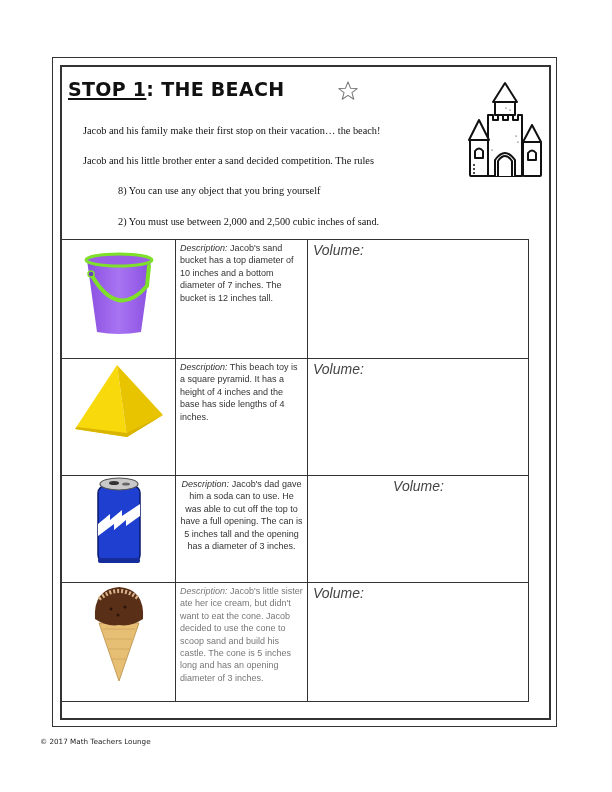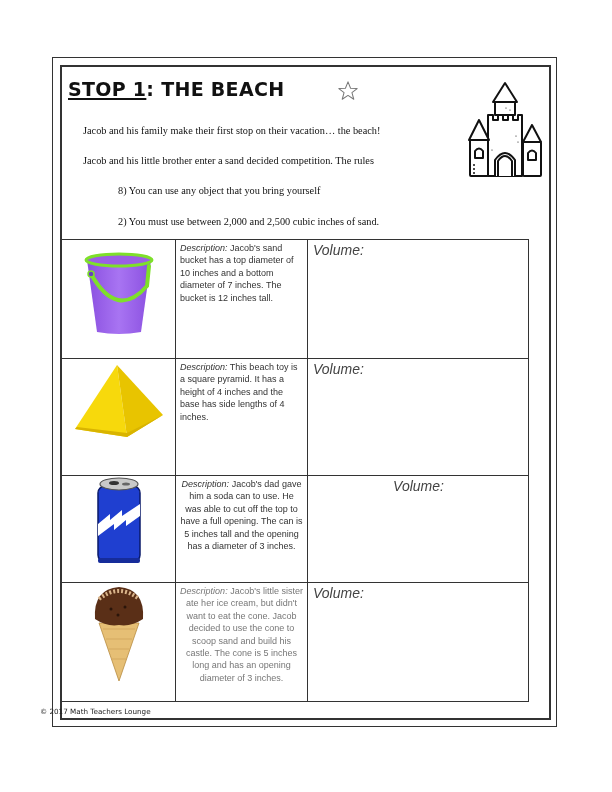--- a/index.html
+++ b/index.html
@@ -16,22 +16,22 @@
   table.items { position:absolute; left:61px; top:239px; width:468px; border-collapse:collapse; }
   table.items td { border:1.5px solid #333; vertical-align:top; padding:0; }
   td.img { width:113px; text-align:center; vertical-align:middle; }
   td.desc { width:123px; padding:2px 4px 0 4px !important; font-family:"Liberation Sans", sans-serif; font-size:9px; line-height:12.4px; color:#333; }
   td.desc em { font-style:italic; }
   td.vol { padding:2px 4px 0 5px !important; font-family:"Liberation Sans", sans-serif; font-size:14px; font-style:italic; color:#444; }
   tr.r1 td { height:116px; }
   tr.r2 td { height:114px; }
   tr.r3 td { height:104px;text-align:center; }
   tr.r4 td { height:116px; }
-  tr.r4 td.desc { color:#777;text-align:center; }
-  .footer { position:absolute; left:40px; top:707px; font-family:"DejaVu Sans", sans-serif; font-size:7.2px; color:#222; }
+  tr.r4 td.desc { color:#777; }
+  .footer { position:absolute; left:40px; top:737px; font-family:"DejaVu Sans", sans-serif; font-size:7.2px; color:#222; }
 </style>
 </head>
 <body>
 
 <div class="outer"></div>
 <div class="inner"></div>
 
 <div class="title"><span class="u">STOP 1</span><span>: THE BEACH</span></div>
 
 <svg class="star" viewBox="0 0 24 24">

